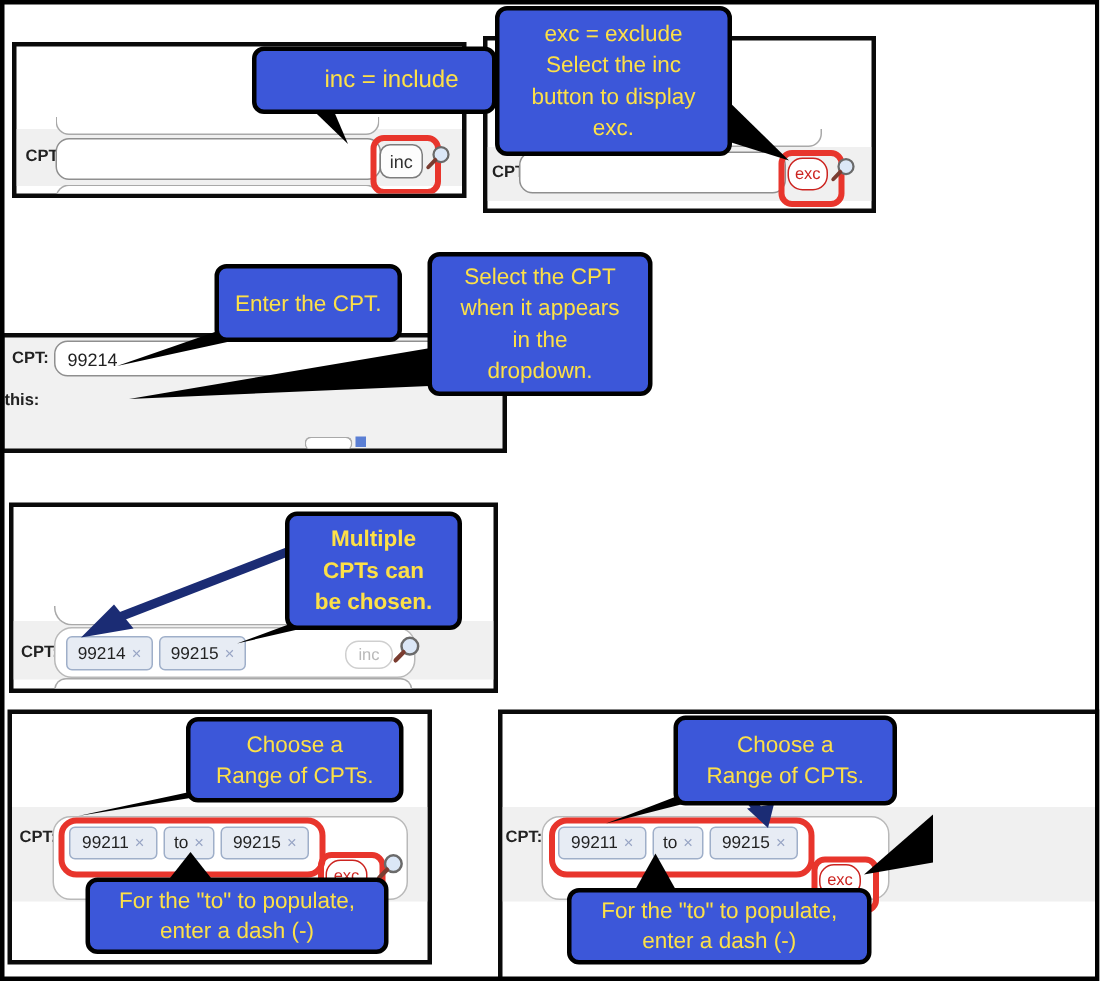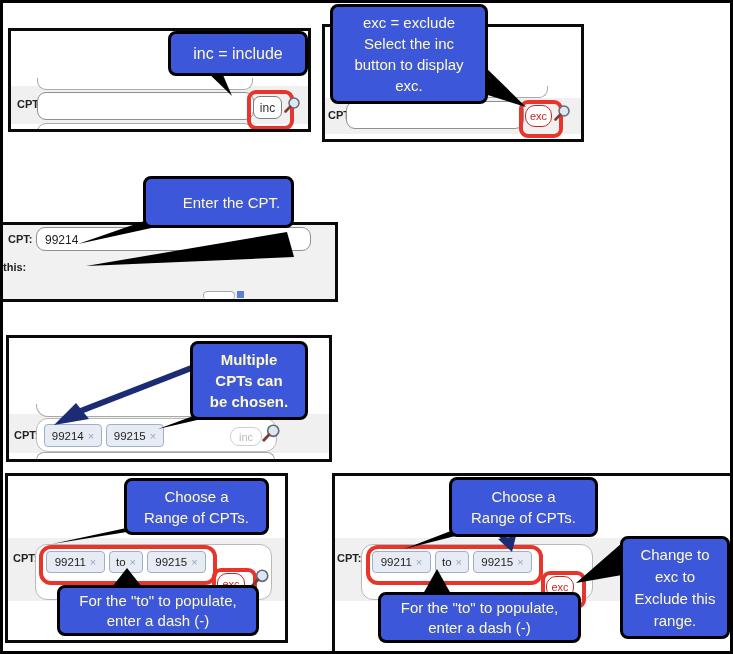--- a/index.html
+++ b/index.html
@@ -15,21 +15,21 @@
                  border-radius:0 0 9px 9px;}
   .partial-below{position:absolute;background:#fff;border:1.5px solid #a9a9a9;border-bottom:none;
                  border-radius:9px 9px 0 0;}
   .btn-inc{position:absolute;border:1.5px solid #7d7d7d;border-radius:7px;background:#fdfdfd;
            color:#333;font-size:12px;display:flex;align-items:center;justify-content:center;}
   .btn-inc-faded{position:absolute;border:1.5px solid #cfcfcf;border-radius:9px;background:#fff;
            color:#b9b9b9;font-size:11px;display:flex;align-items:center;justify-content:center;}
   .btn-exc{position:absolute;border:1.5px solid #cc2420;border-radius:10px;background:#fff;
            color:#cc2420;font-size:11px;display:flex;align-items:center;justify-content:center;}
   .redbox{position:absolute;border:4px solid #e8352c;border-radius:9px;background:transparent;z-index:4;}
-  .callout{position:absolute;background:#3c57d9;border:3px solid #000;border-radius:8px;color:#fef9c3;
+  .callout{position:absolute;background:#3c57d9;border:3px solid #000;border-radius:8px;color:#fde047;
            font-size:15px;line-height:21px;text-align:center;white-space:pre-line;
            display:flex;align-items:center;justify-content:center;z-index:20;}
   .chip{position:absolute;background:#e7ecf4;border:1px solid #9fafc9;border-radius:4px;
         display:flex;align-items:center;justify-content:center;gap:4px;font-size:11.5px;color:#222;}
   .chip .x{color:#97a4c4;font-size:11px;}
   .chipbox{position:absolute;background:#fff;border:1.5px solid #b9b9b9;border-radius:12px;}
   .dropdown{position:absolute;background:#b3bbef;border:1px solid #97a0e2;border-radius:8px;
             box-shadow:2px 2px 0 rgba(100,110,200,.55);display:flex;align-items:center;
             justify-content:center;font-size:13.5px;color:#4d5470;z-index:3;}
   svg.overlay{position:absolute;left:0;top:0;z-index:10;pointer-events:none;}
@@ -153,36 +153,36 @@
     <polygon points="54,425 76,403 89,419" fill="#1b2c74"></polygon>
     <polygon points="131,527 158,527 52,544" fill="#000"></polygon>
     <polygon points="112,587 142,587 127,568" fill="#000"></polygon>
     <polygon points="456,529 483,529 404,549" fill="#000"></polygon>
     <line x1="497" y1="529" x2="506" y2="541" stroke="#1b2c74" stroke-width="6"></line>
     <polygon points="512,552 498,539 516,536" fill="#1b2c74"></polygon>
     <polygon points="423,594 451,594 437,569" fill="#000"></polygon>
     <polygon points="622,543 622,575 576,583" fill="#000"></polygon>
   </svg>
 
-  <div class="callout" style="left:168px;top:31px;width:134px;height:39px;font-size:16px;">inc = include</div>
+  <div class="callout" style="left:168px;top:31px;width:134px;height:39px;font-size:16px;padding-left:23px;">inc = include</div>
   <div class="callout" style="left:330px;top:4px;width:152px;height:94px;">exc = exclude
 Select the inc
 button to display
 exc.</div>
-  <div class="callout" style="left:143px;top:176px;width:119px;height:46px;padding-left:26px;">Enter the CPT.</div>
+  <div class="callout" style="left:143px;top:176px;width:119px;height:46px;">Enter the CPT.</div>
+  <div class="callout" style="left:285px;top:168px;width:144px;height:90px;">Select the CPT
+when it appears
+in the
+dropdown.</div>
   <div class="callout" style="left:190px;top:341px;width:112px;height:73px;font-weight:bold;">Multiple
 CPTs can
 be chosen.</div>
   <div class="callout" style="left:124px;top:478px;width:139px;height:51px;">Choose a
 Range of CPTs.</div>
   <div class="callout" style="left:57px;top:585px;width:196px;height:45px;line-height:20px;">For the "to" to populate,
 enter a dash (-)</div>
   <div class="callout" style="left:449px;top:477px;width:143px;height:54px;">Choose a
 Range of CPTs.</div>
   <div class="callout" style="left:378px;top:592px;width:197px;height:45px;line-height:20px;">For the "to" to populate,
 enter a dash (-)</div>
-  <div class="callout" style="left:620px;top:536px;width:104px;height:97px;line-height:22px;">Change to
-exc to
-Exclude this
-range.</div>
 
   <div class="outer-border"></div>
 </div>
 
 </body></html>

